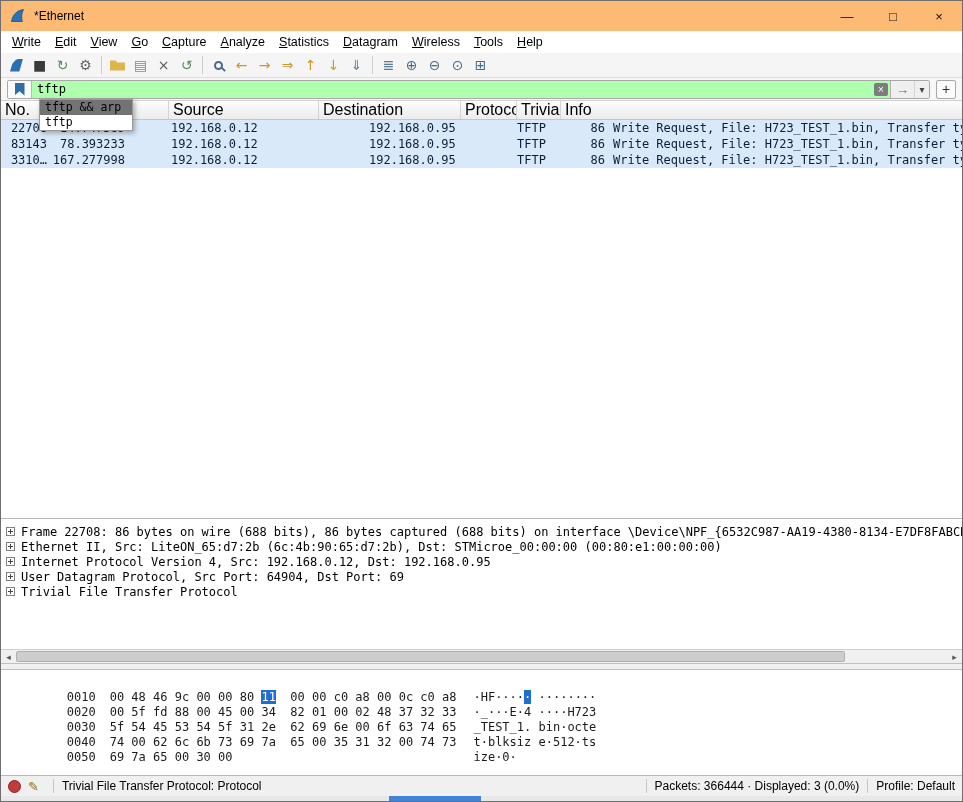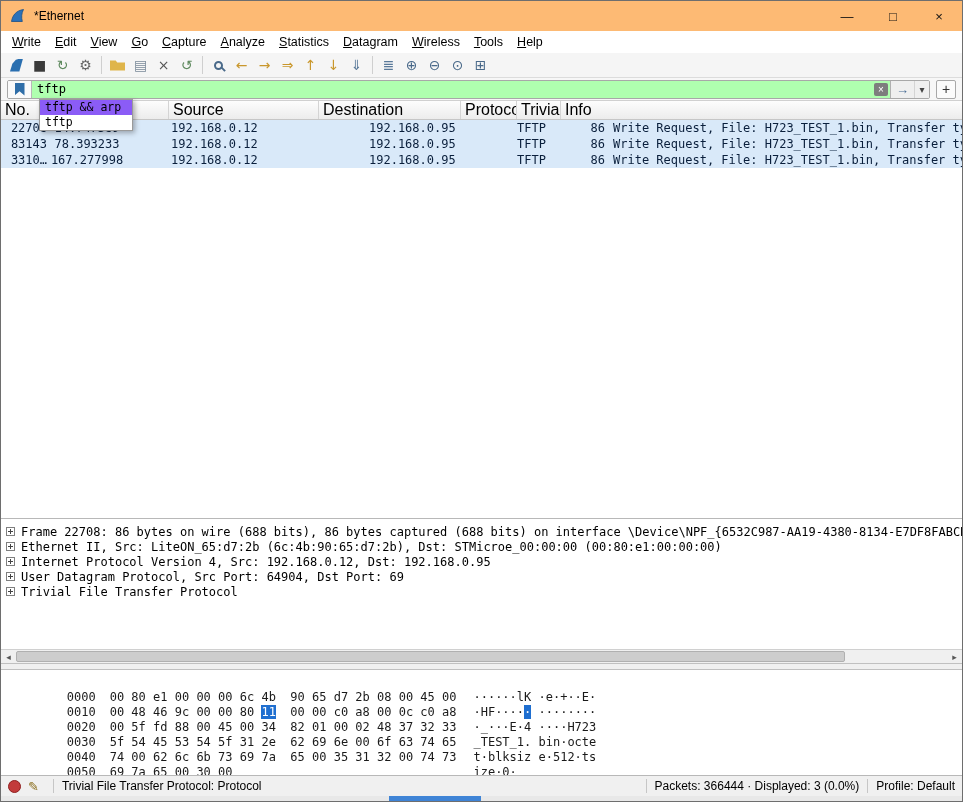--- a/index.html
+++ b/index.html
@@ -57,41 +57,41 @@
   .caret-btn { width:15px; background:#efefef; border-left:1px solid #d4d4d4; color:#444;
                font-size:10px; display:flex; align-items:center; justify-content:center; }
   .plus-btn { width:20px; height:19px; border:1px solid #a8a8a8; border-radius:2px; background:#fbfbfb;
               font-size:14px; color:#333; display:flex; align-items:center; justify-content:center; }
 
   
   .filter-dropdown { position:absolute; left:38px; top:98px; width:94px; background:#fff;
                      border:1px solid #9a9a9a; box-shadow:2px 2px 5px rgba(0,0,0,.3); z-index:30; }
   .fd-item { height:15px; line-height:15px; padding-left:5px; font-family:"DejaVu Sans Mono", monospace;
              font-size:11.5px; color:#000; white-space:nowrap; overflow:hidden; }
-  .fd-item:nth-of-type(1) { background:#8b5cf6; }
+  .fd-item:nth-of-type(1) { background:#737373; }
 
   
   .packet-pane { height:417px; display:flex; flex-direction:column; background:#fff; flex:none; }
   .pl-header { height:19px; display:flex; background:linear-gradient(#fdfdfd,#ececec);
                border-bottom:1px solid #c6c6c6; flex:none; }
   .pl-header span { display:block; height:100%; line-height:18px; font-size:16px; color:#000;
                     padding-left:4px; border-right:1px solid #d4d4d4; overflow:hidden; white-space:nowrap; flex:none; }
   .pl-header span:nth-of-type(1){ width:48px; }
   .pl-header span:nth-of-type(2){ width:120px; }
   .pl-header span:nth-of-type(3){ width:150px; }
   .pl-header span:nth-of-type(4){ width:142px; }
   .pl-header span:nth-of-type(5){ width:56px; }
   .pl-header span:nth-of-type(6){ width:44px; }
   .pl-header span:nth-of-type(7){ flex:1; border-right:none; }
   .pl-body { flex:1; overflow:hidden; }
   .pl-row { display:flex; height:16px; line-height:16px; background:#d9e9f9; color:#0a1f3c;
             font-family:"DejaVu Sans Mono", monospace; font-size:12px; white-space:nowrap; }
   .pl-row span { display:block; overflow:hidden; flex:none; }
   .c-no   { width:48px;  text-align:right; padding-right:2px; }
-  .c-time { width:120px; text-align:center; padding-right:44px; }
+  .c-time { width:120px; text-align:right; padding-right:44px; }
   .c-src  { width:150px; padding-left:2px; }
   .c-dst  { width:142px; padding-left:2px;margin-left:48px; }
   .c-proto{ width:56px;  padding-left:8px; }
   .c-len  { width:44px;  text-align:right; padding-right:4px; }
   .c-info { flex:1 1 auto; padding-left:4px; }
 
   
   .details-pane { height:145px; border-top:1px solid #b8b8b8; background:#fff;
                   display:flex; flex-direction:column; flex:none; }
   .details-lines { flex:1; padding-top:5px; overflow:hidden; }
@@ -387,23 +387,20 @@
       <span class="sb-btn">
           <span>▸</span>
         </span>
     </div>
   </div>
 
   <div class="splitter"></div>
 
   <div class="hex-pane">
 
-      <div class="hex-row">
-        <span class="hx-off">0000</span><span class="hx-bytes"><span>00 80 e1 00 00 00 6c 4b  90 65 d7 2b 08 00 45 00</span><span class="sel"></span><span></span></span><span class="hx-ascii"><span>······lK ·e·+··E·</span><span class="sel"></span><span></span></span>
-      </div>
 
       <div class="hex-row">
         <span class="hx-off">0010</span><span class="hx-bytes"><span>00 48 46 9c 00 00 80 </span><span class="sel">11</span><span>  00 00 c0 a8 00 0c c0 a8</span></span><span class="hx-ascii"><span>·HF····</span><span class="sel">·</span><span> ········</span></span>
       </div>
 
       <div class="hex-row">
         <span class="hx-off">0020</span><span class="hx-bytes"><span>00 5f fd 88 00 45 00 34  82 01 00 02 48 37 32 33</span><span class="sel"></span><span></span></span><span class="hx-ascii"><span>·_···E·4 ····H723</span><span class="sel"></span><span></span></span>
       </div>
 
       <div class="hex-row">

